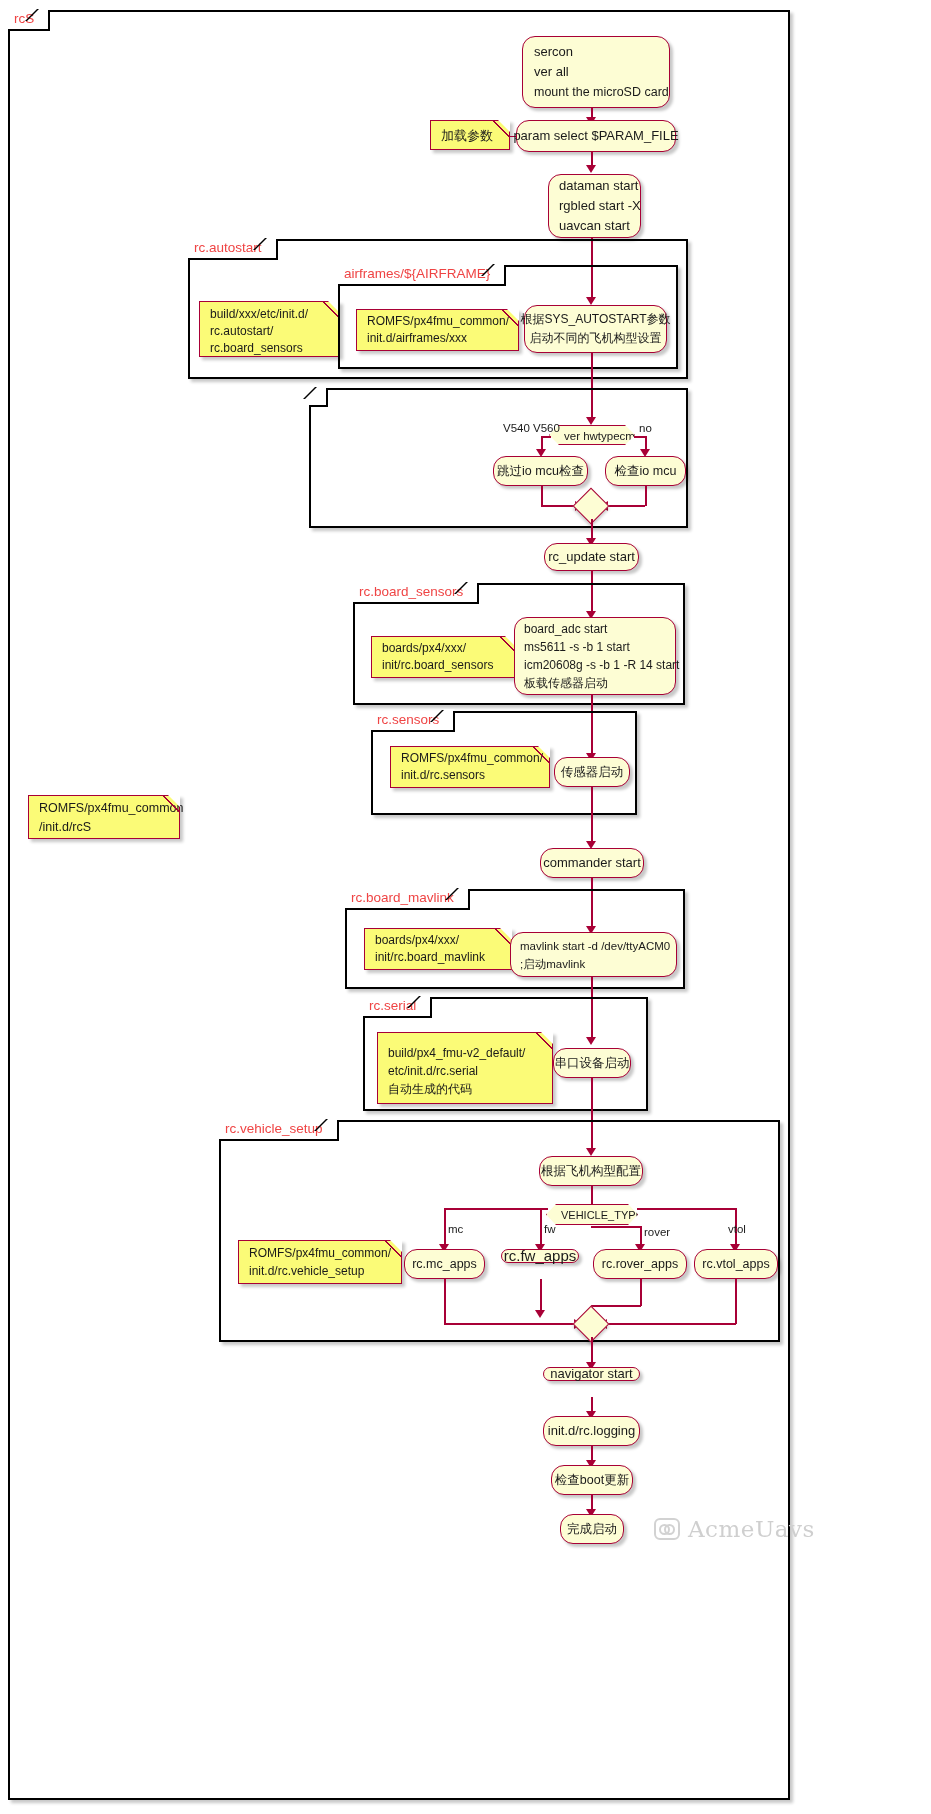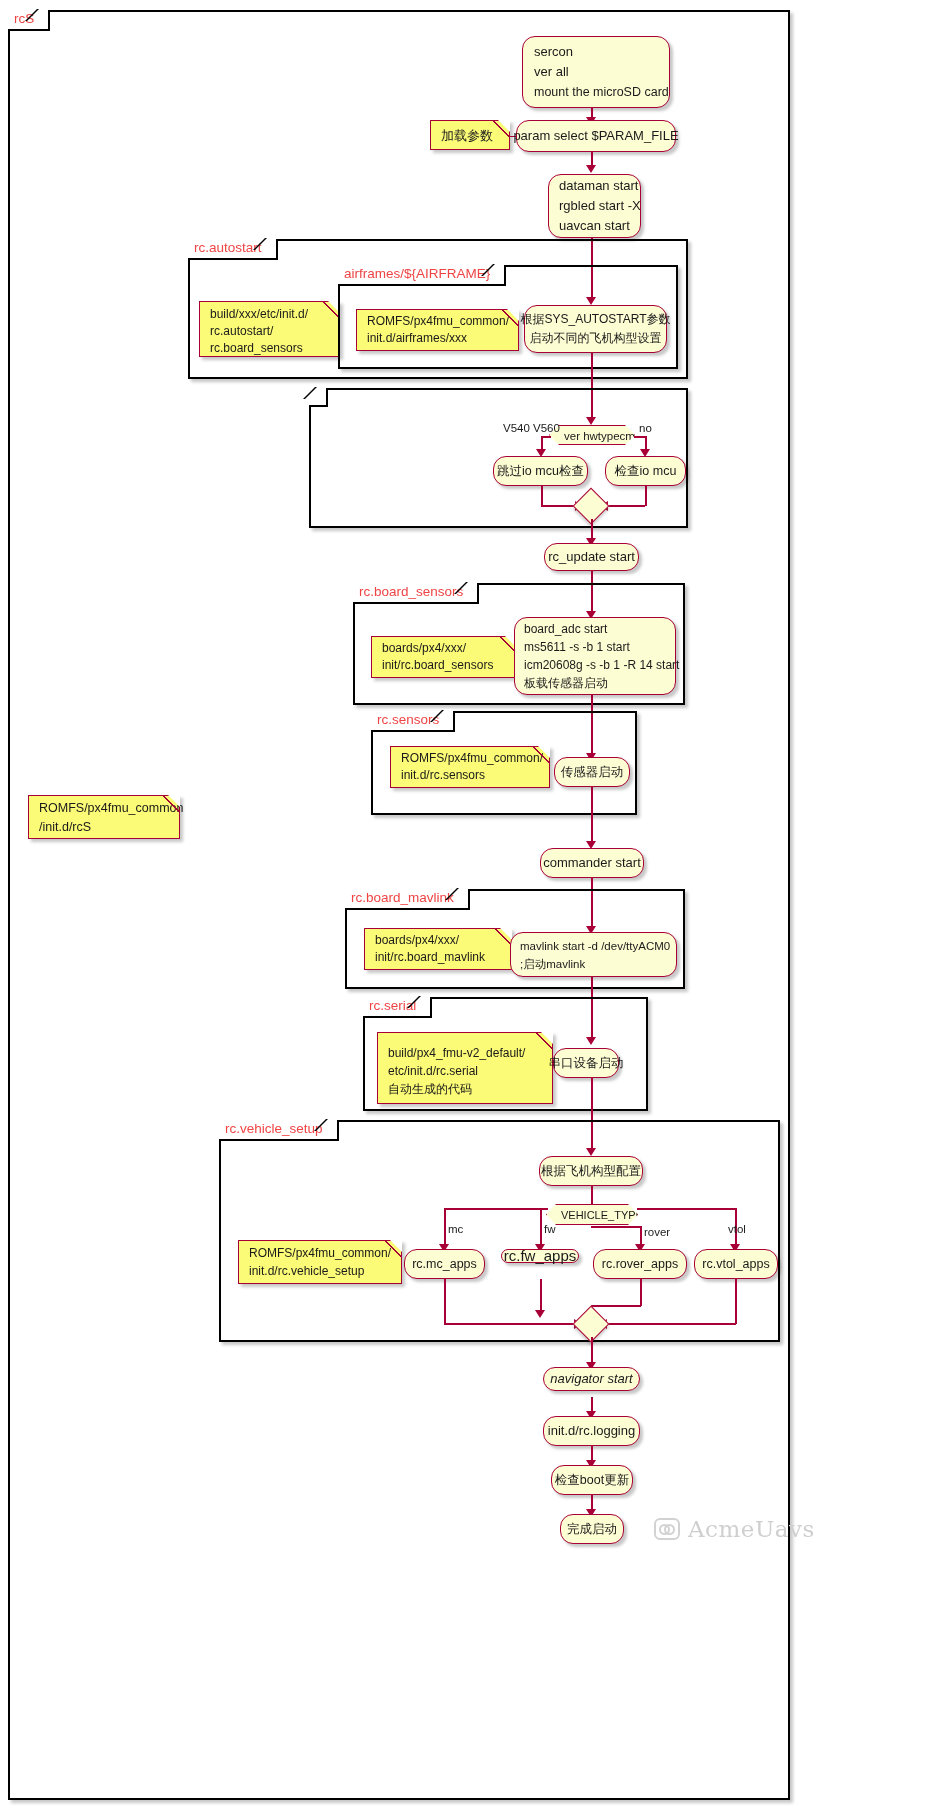--- a/index.html
+++ b/index.html
@@ -392,21 +392,21 @@
     <span>rc.serial</span>
     <span class="tcorner"></span>
   </div>
 
   <div class="note" style="left:377px; top:1032px; width:176px; height:72px; padding:11px 10px; line-height:18px; font-size:12px;">
     <div>build/px4_fmu-v2_default/</div>
     <div>etc/init.d/rc.serial</div>
     <div>自动生成的代码</div>
   </div>
 
-  <div class="node center" style="left:553px; top:1048px; width:66px; height:30px; font-size:12.5px;">
+  <div class="node center" style="left:553px; top:1048px; width:78px; height:30px; font-size:12.5px;">
     <span>串口设备启动</span>
   </div>
 
   <div class="vline" style="left:591px; top:1078px; height:72px;"></div>
   <div class="arrow-d" style="left:586px; top:1148px;"></div>
 
   <div class="frame" style="left:219px; top:1120px; width:561px; height:222px;"></div>
   <div class="frame-title" style="left:219px; top:1120px;">
     <span>rc.vehicle_setup</span>
     <span class="tcorner"></span>
@@ -477,21 +477,21 @@
 
   <div class="vline" style="left:735px; top:1279px; height:45px;"></div>
   <div class="hline" style="left:602px; top:1323px; width:134px;"></div>
   <div class="arrow-l" style="left:599px; top:1319px;"></div>
 
   <div class="diamond" style="left:578px; top:1311px;"></div>
 
   <div class="vline" style="left:591px; top:1337px; height:28px;"></div>
   <div class="arrow-d" style="left:586px; top:1362px;"></div>
 
-  <div class="node center" style="left:543px; top:1367px; width:97px; height:24px;font-style:italic;">
+  <div class="node center" style="left:543px; top:1367px; width:97px; height:14px;">
     <span>navigator start</span>
   </div>
 
   <div class="vline" style="left:591px; top:1397px; height:17px;"></div>
   <div class="arrow-d" style="left:586px; top:1411px;"></div>
 
   <div class="node center" style="left:543px; top:1416px; width:97px; height:30px;">
     <span>init.d/rc.logging</span>
   </div>
 

